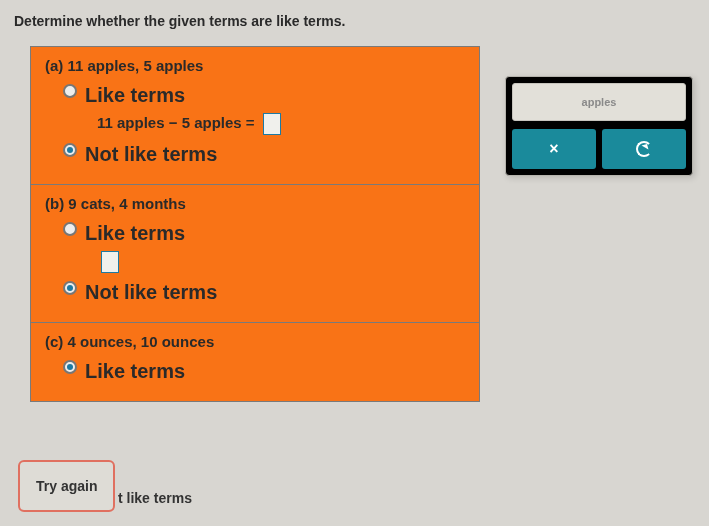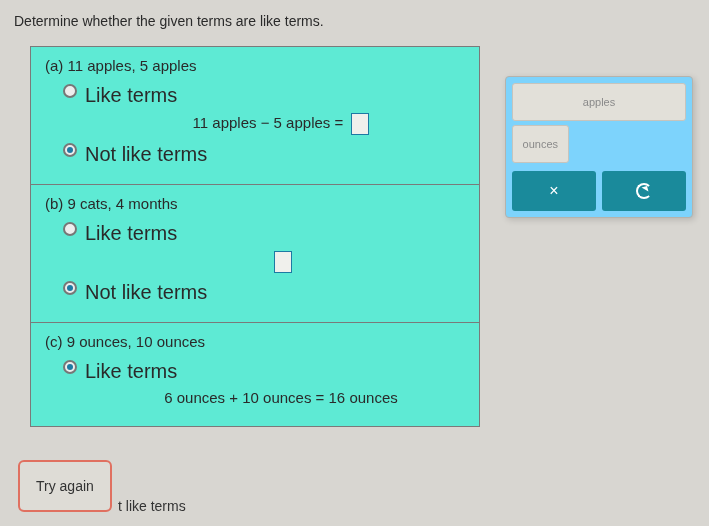--- a/index.html
+++ b/index.html
@@ -1,34 +1,34 @@
 <!DOCTYPE html>
 <html><head>
 <meta charset="utf-8">
 <style>
-  * { box-sizing: border-box; margin: 0; padding: 0; }
+  * { box-sizing: border-box; margin: 0; padding: 0; font-weight: bold; }
   body {
     font-family: Arial, Helvetica, sans-serif;
     background: #d8d6d1;
     width: 709px;
     height: 526px;
     overflow: hidden;
     position: relative;
     color: #2a2a2a;
   }
   .instructions {
     padding: 12px 14px 6px 14px;
     font-size: 14px;
     line-height: 1.4;
   }
   .main-table {
     margin: 8px 0 0 30px;
     width: 450px;
     border: 1px solid #7a7a7a;
-    background: #5eead4;
+    background: #f97316;
   }
   .part {
     border-bottom: 1px solid #7a7a7a;
     padding: 10px 14px 12px 14px;
   }
   .part:last-child { border-bottom: none; }
   .part-label {
     font-size: 15px;
     margin-bottom: 10px;
   }
@@ -45,21 +45,20 @@
     display: inline-flex; align-items: center; justify-content: center;
     flex-shrink: 0;
   }
   .radio.selected::after {
     content: ""; width: 6px; height: 6px; border-radius: 50%;
     background: #1d7aa3;
   }
   .equation {
     margin: 6px 0 8px 52px;
     font-size: 15px;
-    text-align: center;
   }
   .answer-box {
     display: inline-block;
     width: 18px; height: 22px;
     border: 1px solid #1d7aa3;
     background: #f0f0ec;
     vertical-align: middle;
     margin-left: 4px;
   }
   .try-again {
@@ -69,30 +68,30 @@
     border: 2px solid #e07060;
     border-radius: 6px;
     padding: 16px 16px;
     font-size: 14px;
     color: #333;
     background: #dedcd6;
   }
   .hidden-nl {
     position: absolute;
     left: 118px;
-    bottom: 12px;
+    bottom: 20px;
     font-size: 14px;
     color: #333;
   }
   .palette {
     position: absolute;
     top: 76px;
     right: 16px;
     width: 188px;
-    background: #7dd3fc;
+    background: #000000;
     border: 1px solid #b5b3ac;
     border-radius: 4px;
     padding: 6px;
     box-shadow: 2px 2px 6px rgba(0,0,0,0.15);
   }
   .unit-row {
     display: flex;
     gap: 4px;
     margin-bottom: 4px;
   }
@@ -170,45 +169,37 @@
     <div class="equation">
       <span class="answer-box"></span>
     </div>
     <div class="opt-row">
       <span class="radio selected"></span>
       <span>Not like terms</span>
     </div>
   </div>
 
   <div class="part">
-    <div class="part-label">(c)  9 ounces, 10 ounces</div>
+    <div class="part-label">(c)  4 ounces, 10 ounces</div>
     <div class="opt-row">
       <span class="radio selected"></span>
       <span>Like terms</span>
-    </div>
-    <div class="equation">
-      <span>6 ounces + 10 ounces = 16 ounces</span>
     </div>
   </div>
 
 </div>
 
 <div class="hidden-nl">t like terms</div>
 
 <div class="try-again">Try again</div>
 
 <div class="palette">
   <div class="unit-row">
     <div class="unit-btn">apples</div>
   </div>
-  <div class="unit-row">
-    <div class="unit-btn">ounces</div>
-    <div style="flex:1"></div>
-    <div style="flex:1"></div>
-  </div>
   <div class="action-row">
     <div class="action-btn">
       <span>×</span>
     </div>
     <div class="action-btn">
       <span class="undo-icon"></span>
     </div>
   </div>
 </div>
 

